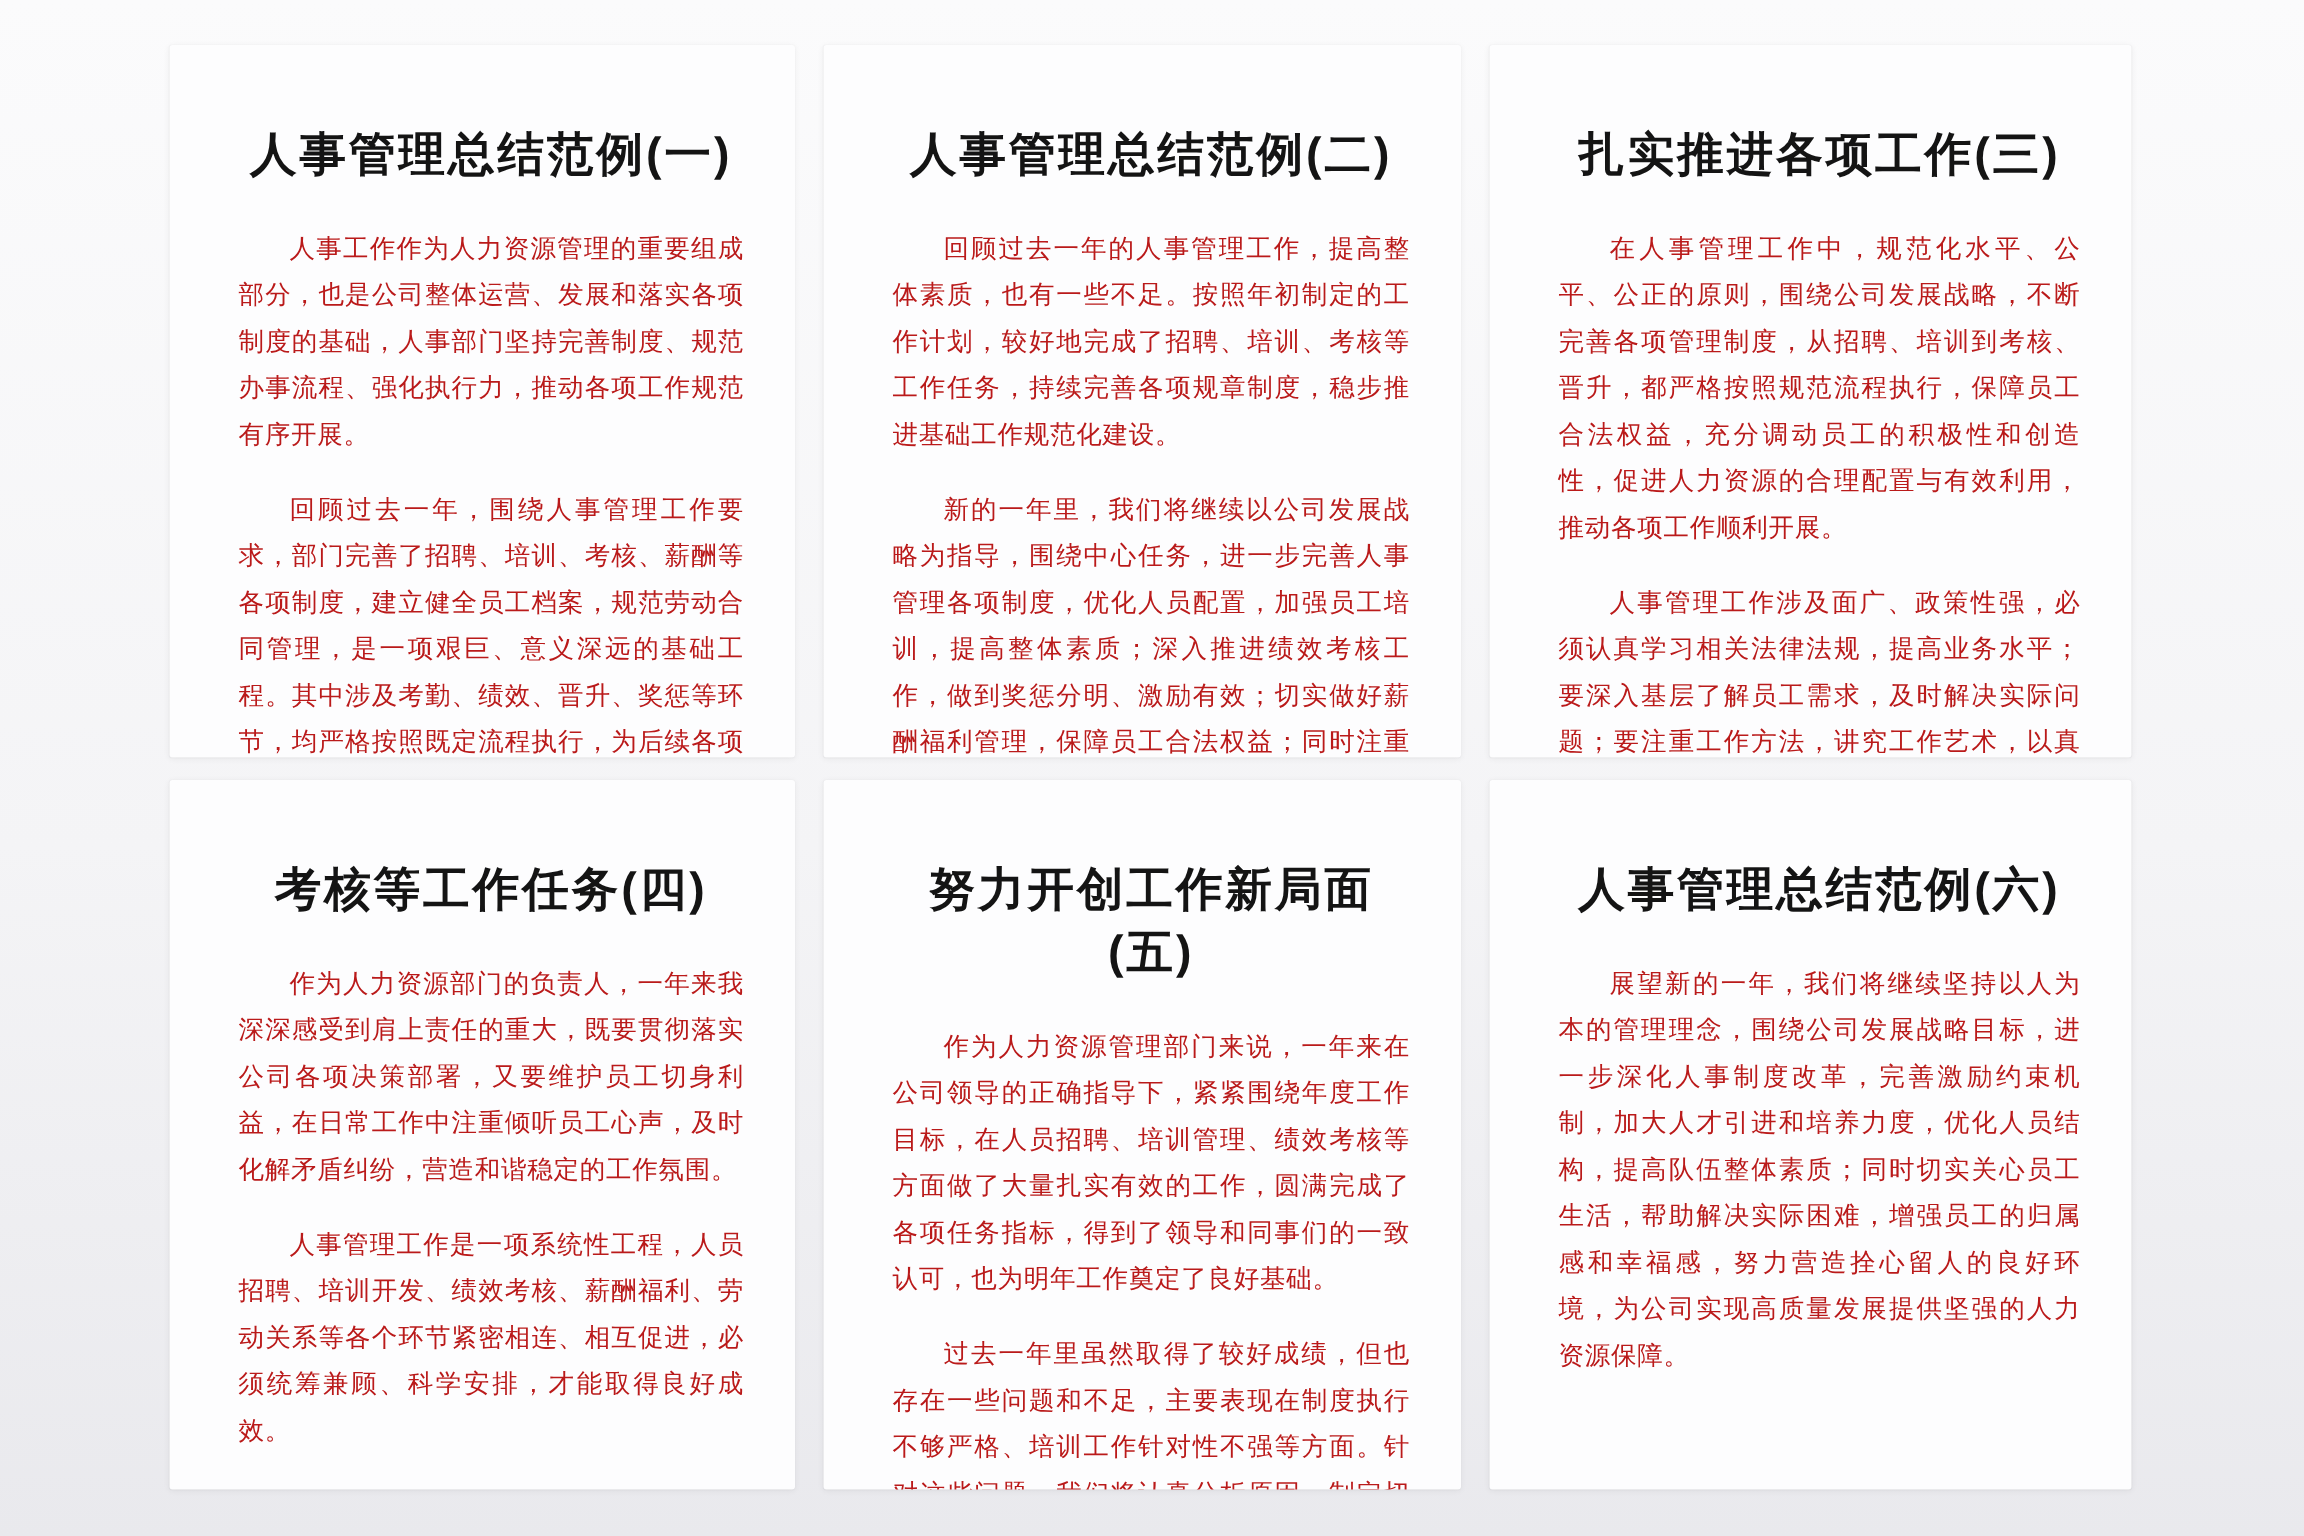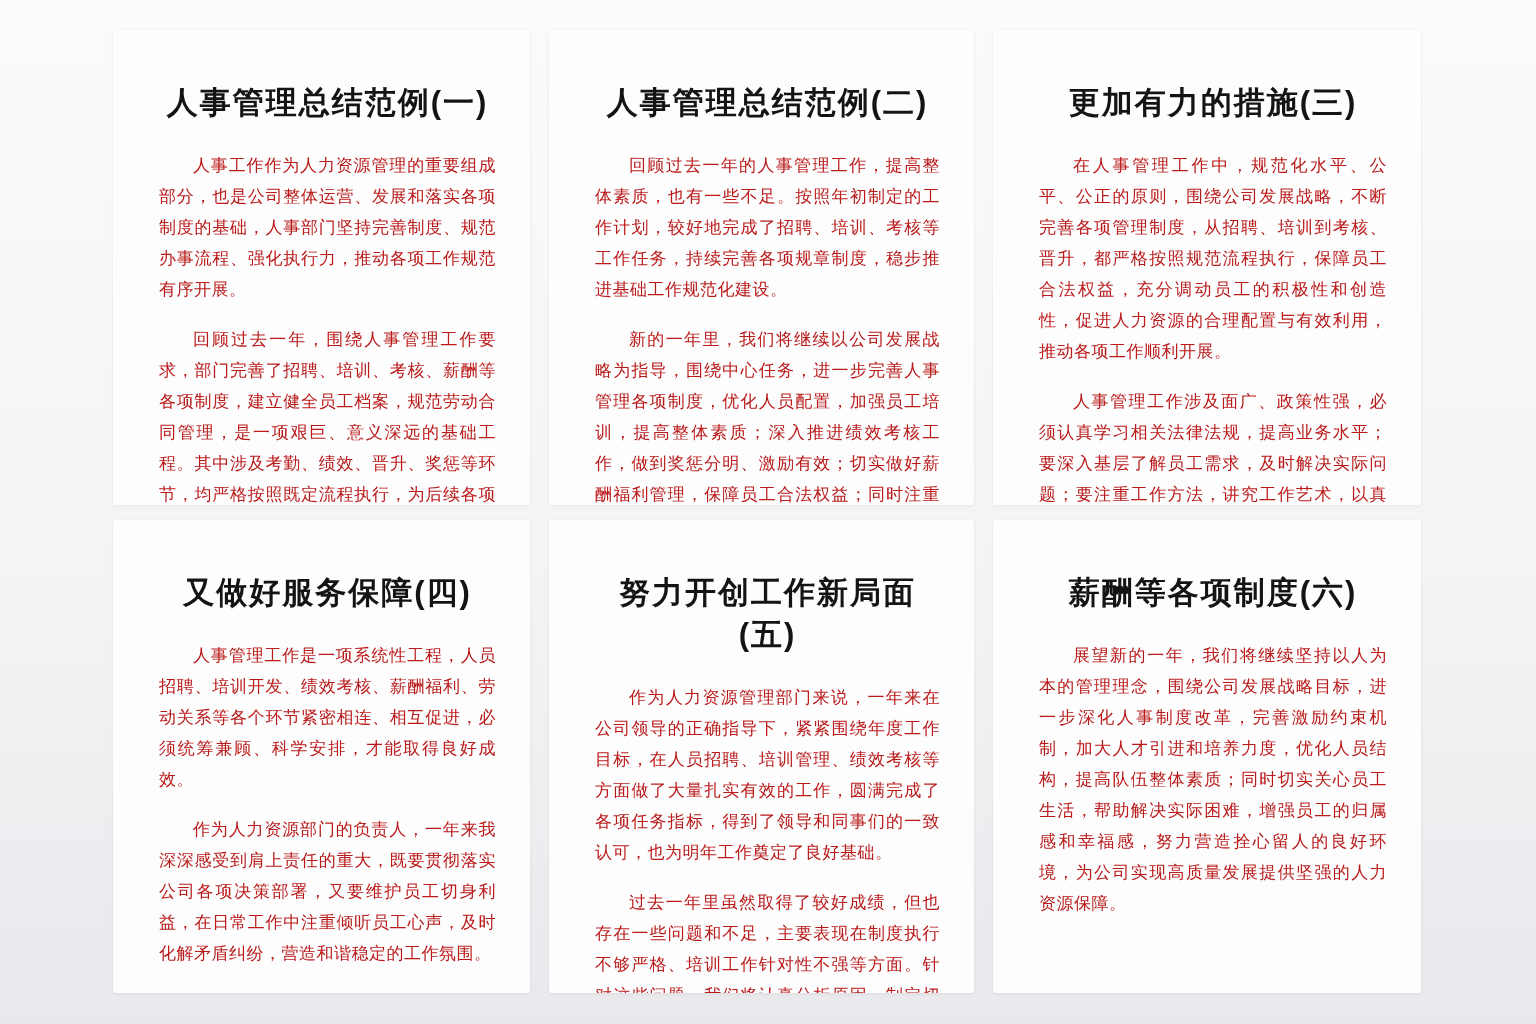--- a/index.html
+++ b/index.html
@@ -56,37 +56,37 @@
 
   </div>
 
   <div class="card">
     <h1>人事管理总结范例(二)</h1>
     <p>回顾过去一年的人事管理工作，提高整体素质，也有一些不足。按照年初制定的工作计划，较好地完成了招聘、培训、考核等工作任务，持续完善各项规章制度，稳步推进基础工作规范化建设。</p>
     <p>新的一年里，我们将继续以公司发展战略为指导，围绕中心任务，进一步完善人事管理各项制度，优化人员配置，加强员工培训，提高整体素质；深入推进绩效考核工作，做到奖惩分明、激励有效；切实做好薪酬福利管理，保障员工合法权益；同时注重企业文化建设，增强团队凝聚力和向心力，为公司持续健康发展提供有力的人力资源保障，确保各项工作落到实处。</p>
   </div>
 
   <div class="card">
-    <h1>更加有力的措施(三)</h1>
+    <h1>扎实推进各项工作(三)</h1>
     <p>在人事管理工作中，规范化水平、公平、公正的原则，围绕公司发展战略，不断完善各项管理制度，从招聘、培训到考核、晋升，都严格按照规范流程执行，保障员工合法权益，充分调动员工的积极性和创造性，促进人力资源的合理配置与有效利用，推动各项工作顺利开展。</p>
     <p>人事管理工作涉及面广、政策性强，必须认真学习相关法律法规，提高业务水平；要深入基层了解员工需求，及时解决实际问题；要注重工作方法，讲究工作艺术，以真诚的态度对待每一位员工，使人事工作真正成为联系公司与员工的桥梁和纽带。</p>
 
   </div>
 
   <div class="card">
-    <h1>又做好服务保障(四)</h1>
+    <h1>考核等工作任务(四)</h1>
+    <p>作为人力资源部门的负责人，一年来我深深感受到肩上责任的重大，既要贯彻落实公司各项决策部署，又要维护员工切身利益，在日常工作中注重倾听员工心声，及时化解矛盾纠纷，营造和谐稳定的工作氛围。</p>
     <p>人事管理工作是一项系统性工程，人员招聘、培训开发、绩效考核、薪酬福利、劳动关系等各个环节紧密相连、相互促进，必须统筹兼顾、科学安排，才能取得良好成效。</p>
-    <p>作为人力资源部门的负责人，一年来我深深感受到肩上责任的重大，既要贯彻落实公司各项决策部署，又要维护员工切身利益，在日常工作中注重倾听员工心声，及时化解矛盾纠纷，营造和谐稳定的工作氛围。</p>
     <p>展望未来，我们将以更加务实的作风、更加有力的措施，扎实推进各项工作，不断提升人事管理水平，努力开创工作新局面，为公司又好又快发展作出新的更大贡献。</p>
   </div>
 
   <div class="card">
     <h1>努力开创工作新局面(五)</h1>
     <p>作为人力资源管理部门来说，一年来在公司领导的正确指导下，紧紧围绕年度工作目标，在人员招聘、培训管理、绩效考核等方面做了大量扎实有效的工作，圆满完成了各项任务指标，得到了领导和同事们的一致认可，也为明年工作奠定了良好基础。</p>
     <p>过去一年里虽然取得了较好成绩，但也存在一些问题和不足，主要表现在制度执行不够严格、培训工作针对性不强等方面。针对这些问题，我们将认真分析原因，制定切实可行的整改措施，进一步转变工作作风，强化服务意识，不断提升人事管理工作的科学化、规范化水平。</p>
   </div>
 
   <div class="card">
-    <h1>薪酬等各项制度(六)</h1>
+    <h1>人事管理总结范例(六)</h1>
     <p>展望新的一年，我们将继续坚持以人为本的管理理念，围绕公司发展战略目标，进一步深化人事制度改革，完善激励约束机制，加大人才引进和培养力度，优化人员结构，提高队伍整体素质；同时切实关心员工生活，帮助解决实际困难，增强员工的归属感和幸福感，努力营造拴心留人的良好环境，为公司实现高质量发展提供坚强的人力资源保障。</p>
   </div>
 
 </div>
 
 </body></html>

